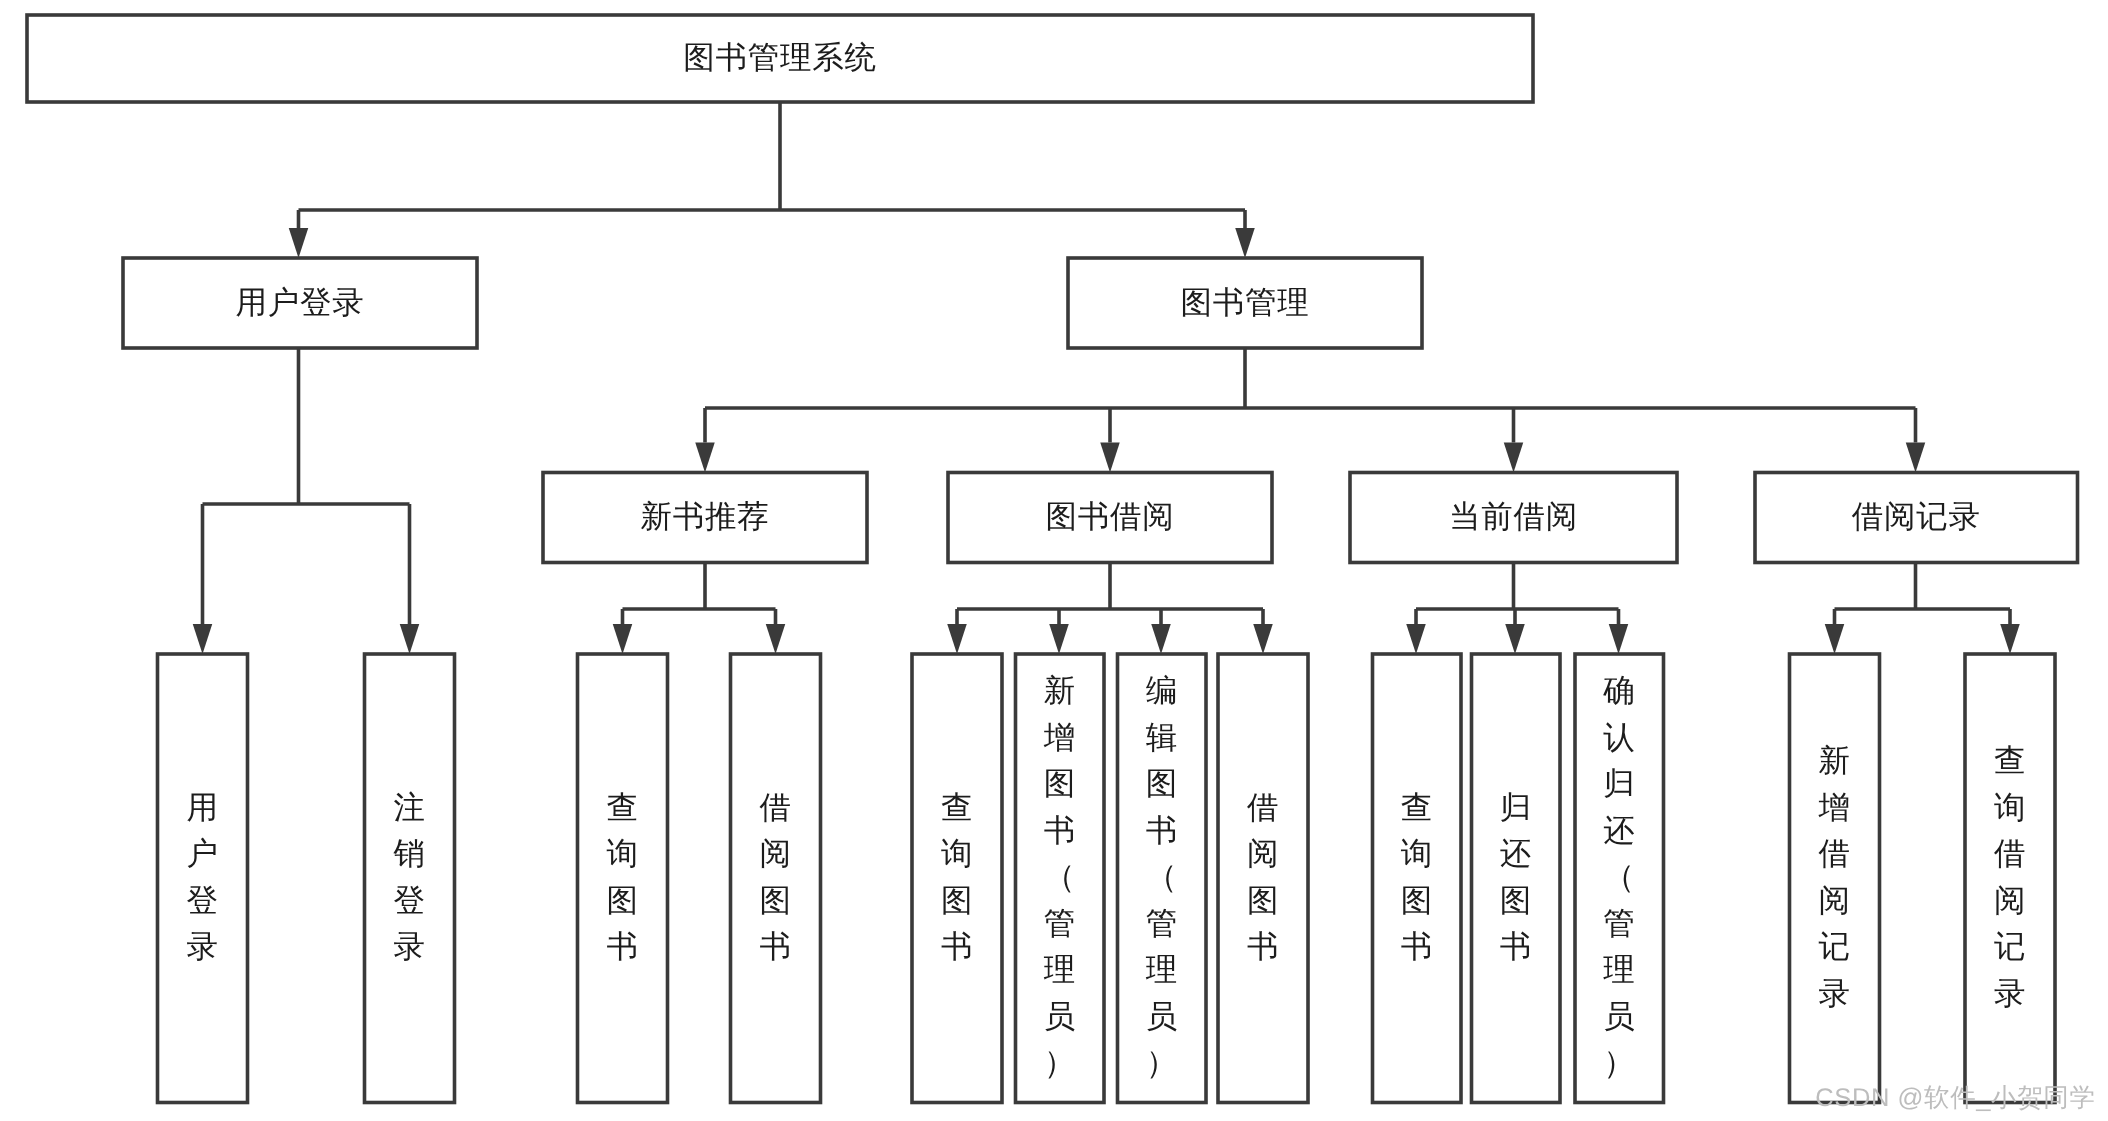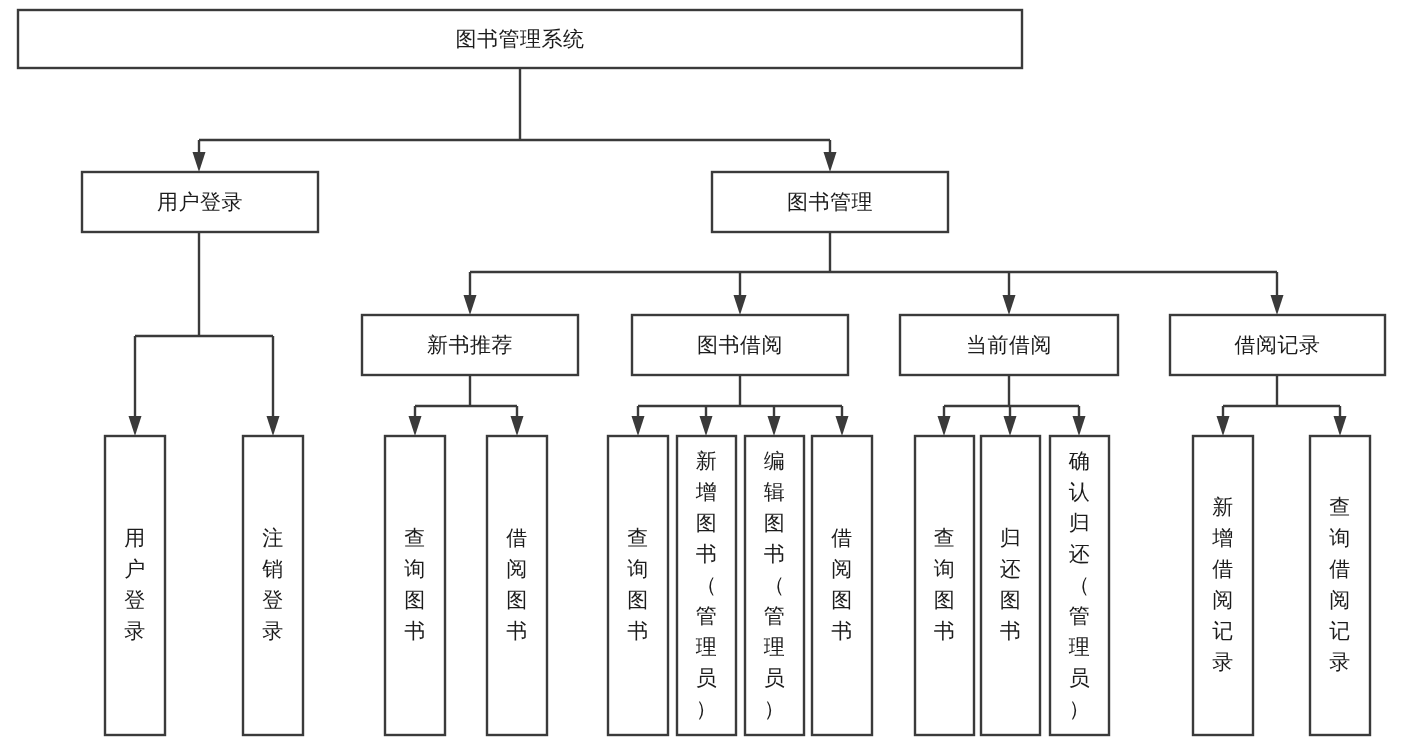--- a/index.html
+++ b/index.html
@@ -220,13 +220,14 @@
         <g>
           <rect x="1193" y="436" width="60" height="299" class="node-box"></rect>
           <text x="1223" y="514" class="node-label-v"><tspan x="1223" dy="0">新</tspan><tspan x="1223" dy="31">增</tspan><tspan x="1223" dy="31">借</tspan><tspan x="1223" dy="31">阅</tspan><tspan x="1223" dy="31">记</tspan><tspan x="1223" dy="31">录</tspan></text>
         </g>
         <g>
           <rect x="1310" y="436" width="60" height="299" class="node-box"></rect>
           <text x="1340" y="514" class="node-label-v"><tspan x="1340" dy="0">查</tspan><tspan x="1340" dy="31">询</tspan><tspan x="1340" dy="31">借</tspan><tspan x="1340" dy="31">阅</tspan><tspan x="1340" dy="31">记</tspan><tspan x="1340" dy="31">录</tspan></text>
         </g>
       </g>
   </svg>
+  <div class="watermark-text">CSDN @软件_小贺同学</div>
 </div>
 
 </body></html>

